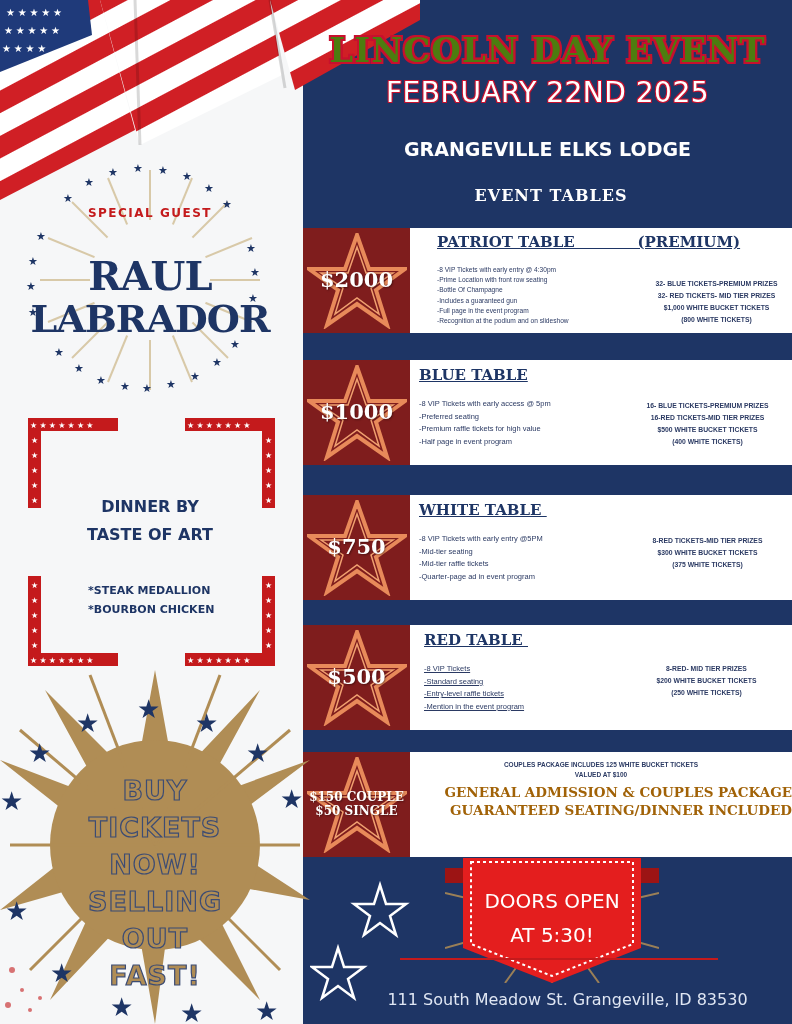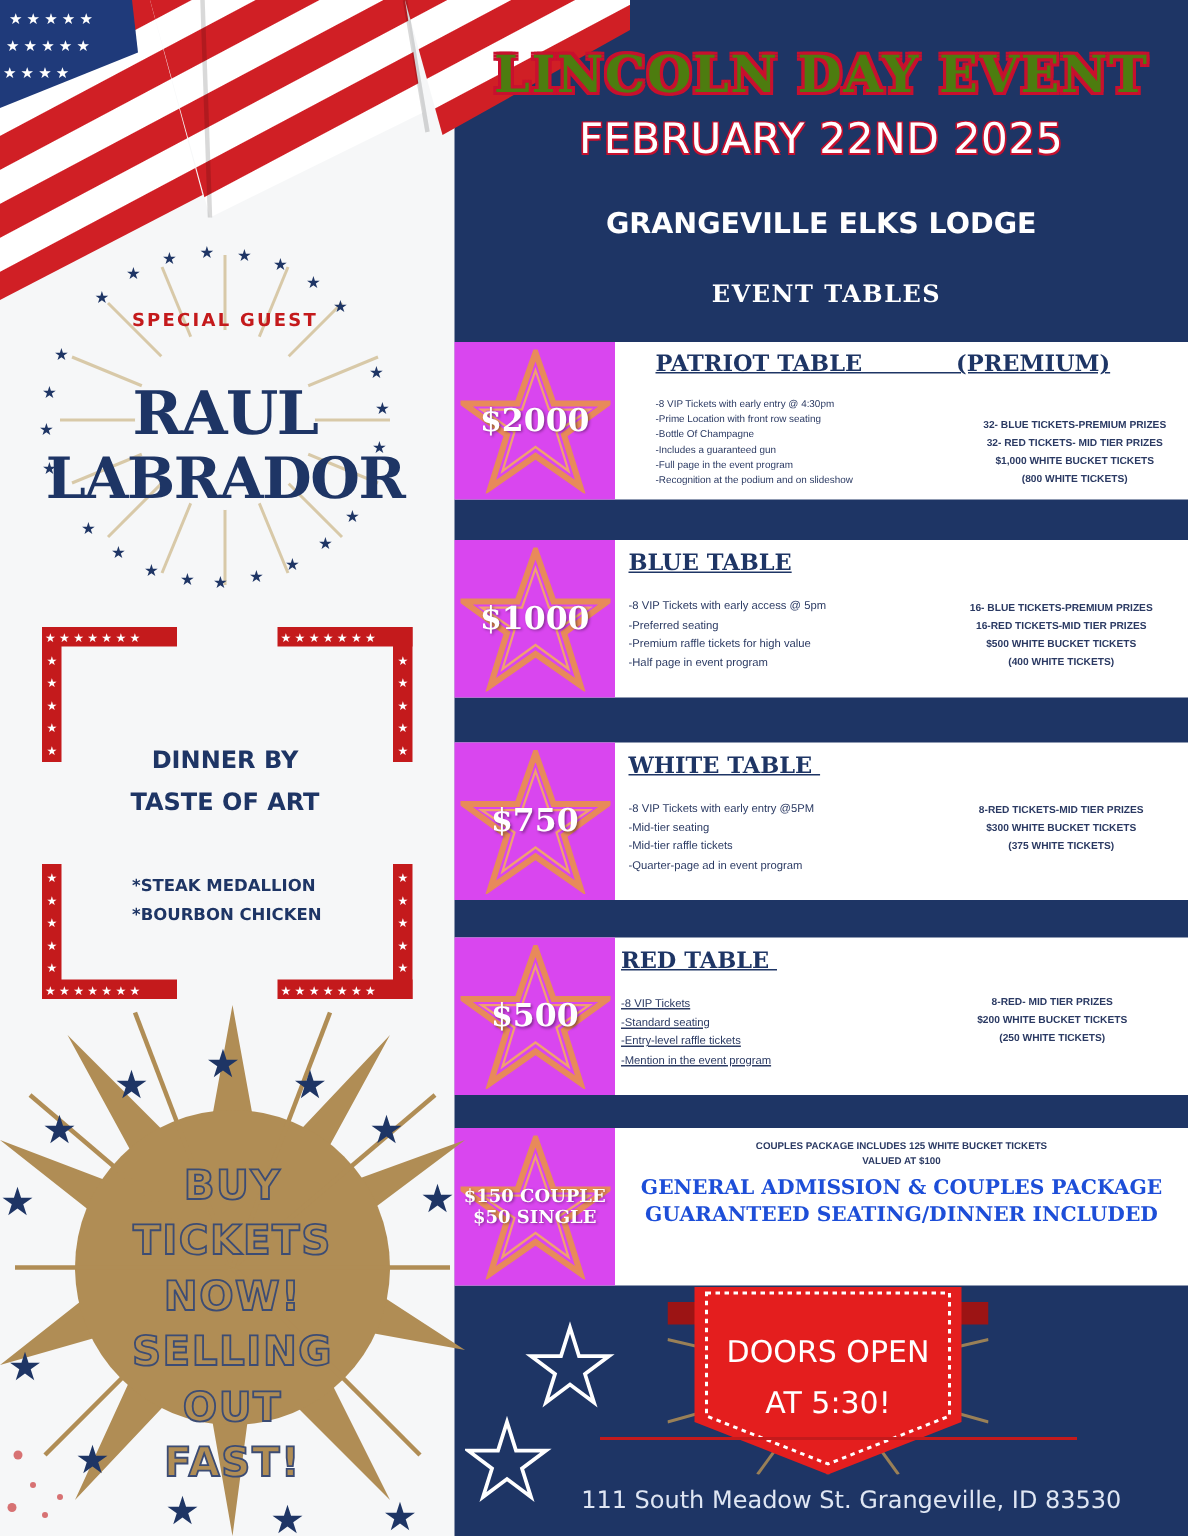--- a/index.html
+++ b/index.html
@@ -21,34 +21,34 @@
     font-family: "DejaVu Sans", sans-serif; font-size: 28px; color: #fff; letter-spacing: 0.5px;
     text-shadow: 1px 1px 0 #c8102e, -1px -1px 0 #c8102e, 1px -1px 0 #c8102e, -1px 1px 0 #c8102e; }
   .venue { position: absolute; left: 303px; top: 138px; width: 489px; text-align: center;
     font-family: "DejaVu Sans", sans-serif; font-weight: bold; font-size: 19px; color: #fff; }
   .section-head { position: absolute; left: 310px; top: 184px; width: 482px; height: 22px; display: flex; align-items: center; flex-direction: column; }
   .section-head .line { flex: 1; height: 1px; background: #c9d3e6; }
   .section-head .txt { padding: 0 12px; font-family: "DejaVu Serif", serif; font-weight: bold; font-size: 16px; color: #fff; letter-spacing: 1px; }
 
   
   .row { position: absolute; left: 303px; width: 489px; background: #fff; display: flex; }
-  .price-box { width: 107px; height: 100%; background: #d946ef; position: relative; display: flex; align-items: center; justify-content: center; flex: none; }
+  .price-box { width: 107px; height: 100%; background: #7f1d1d; position: relative; display: flex; align-items: center; justify-content: center; flex: none; }
   .price-box svg { position: absolute; left: 4px; top: 50%; transform: translateY(-50%); }
   .price { position: relative; font-family: "DejaVu Serif", serif; font-weight: bold; font-size: 21px; color: #fff; text-shadow: 1px 1px 2px rgba(0,0,0,0.4); text-align: center; line-height: 1.15; }
   .price.small { font-size: 12px; }
   .row-body { flex: 1; position: relative; padding: 6px 8px 0 9px; }
   .row-title { font-family: "DejaVu Serif", serif; font-weight: bold; font-size: 15px; color: #1e3565; text-decoration: underline; white-space: pre; }
   .row-cols { display: flex; margin-top: 14px; }
   .benefits { width: 212px; font-size: 7.5px; color: #2b3a63; line-height: 12.5px; }
   .benefits.small { font-size: 6.6px; line-height: 10.2px; }
   .prizes { flex: 1; text-align: center; font-size: 6.8px; font-weight: bold; color: #2b3a63; line-height: 12px; }
 
   .ga-body { flex: 1; text-align: center; padding-top: 8px; }
   .ga-note { font-size: 6.5px; font-weight: bold; color: #2b3a63; line-height: 10px; }
-  .ga-title { font-family: "DejaVu Serif", serif; font-weight: bold; font-size: 13.5px; color: #1d4ed8; line-height: 18px; margin-top: 3px; }
+  .ga-title { font-family: "DejaVu Serif", serif; font-weight: bold; font-size: 13.5px; color: #a16207; line-height: 18px; margin-top: 3px; text-align: right; }
 
   
   .speaker { position: absolute; left: 0; top: 160px; width: 300px; height: 240px; }
   .speaker-label { position: absolute; left: 0; width: 300px; text-align: center; font-family: "DejaVu Sans", sans-serif; font-weight: bold; font-size: 12px; color: #c41a1c; letter-spacing: 1.5px; }
   .speaker-name { position: absolute; left: 0; width: 300px; text-align: center; font-family: "DejaVu Serif", serif; font-weight: bold; color: #1e3565; letter-spacing: -1px; }
 
   .dinner { position: absolute; left: 0; top: 405px; width: 300px; height: 270px; }
   .dinner-title { position: absolute; left: 0; top: 88px; width: 300px; text-align: center; font-family: "DejaVu Sans", sans-serif; font-weight: bold; font-size: 16px; color: #1e3565; line-height: 28px; }
   .menu { position: absolute; left: 88px; top: 176px; font-family: "DejaVu Sans", sans-serif; font-weight: bold; font-size: 11px; color: #1e3565; line-height: 19px; }
 
@@ -178,21 +178,21 @@
 </div>
 
 <div class="row" style="top:625px;height:105px;">
   <div class="price-box">
     <svg width="100" height="96" viewBox="0 0 100 96">
       <polygon points="50,2 62,36 98,36 69,57 80,92 50,71 20,92 31,57 2,36 38,36" fill="none" stroke="#e88a5a" stroke-width="4"></polygon>
       <polygon points="50,14 59,40 86,40 64,55 72,81 50,65 28,81 36,55 14,40 41,40" fill="none" stroke="#f0a070" stroke-width="1.5"></polygon>
     </svg>
     <span class="price">$500</span>
   </div>
-  <div class="row-body" style="padding-left:4px;">
+  <div class="row-body" style="padding-left:14px;">
     <div class="row-title">RED TABLE </div>
     <div class="row-cols">
       <div class="benefits" style="width:205px;text-decoration:underline;">
         <div>-8 VIP Tickets</div>
         <div>-Standard seating</div>
         <div>-Entry-level raffle tickets</div>
         <div>-Mention in the event program</div>
       </div>
       <div class="prizes" style="padding-top:0px;">
         <div>8-RED- MID TIER PRIZES</div>

